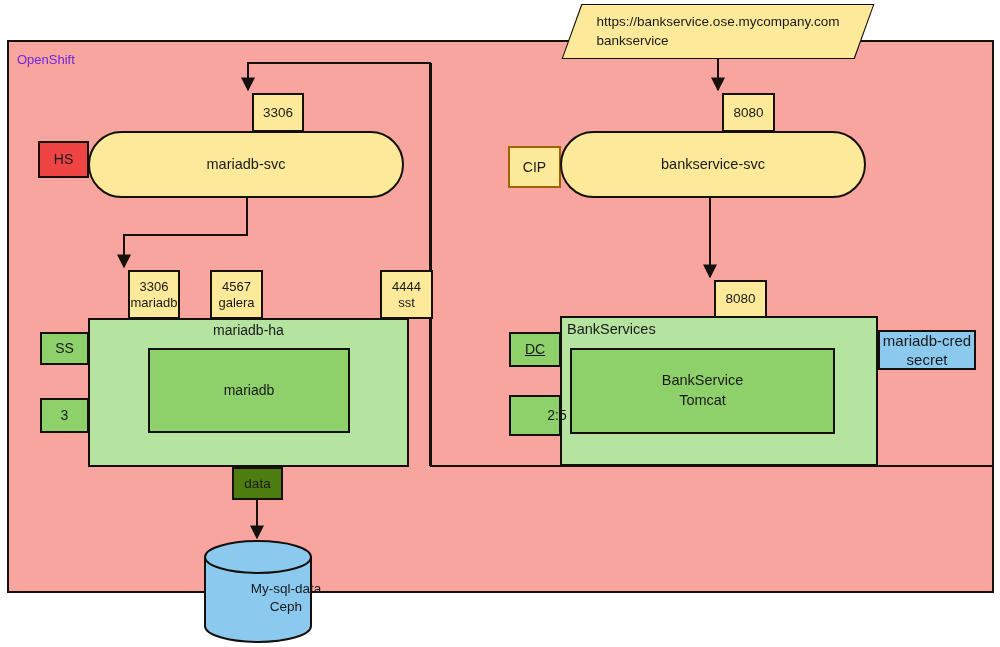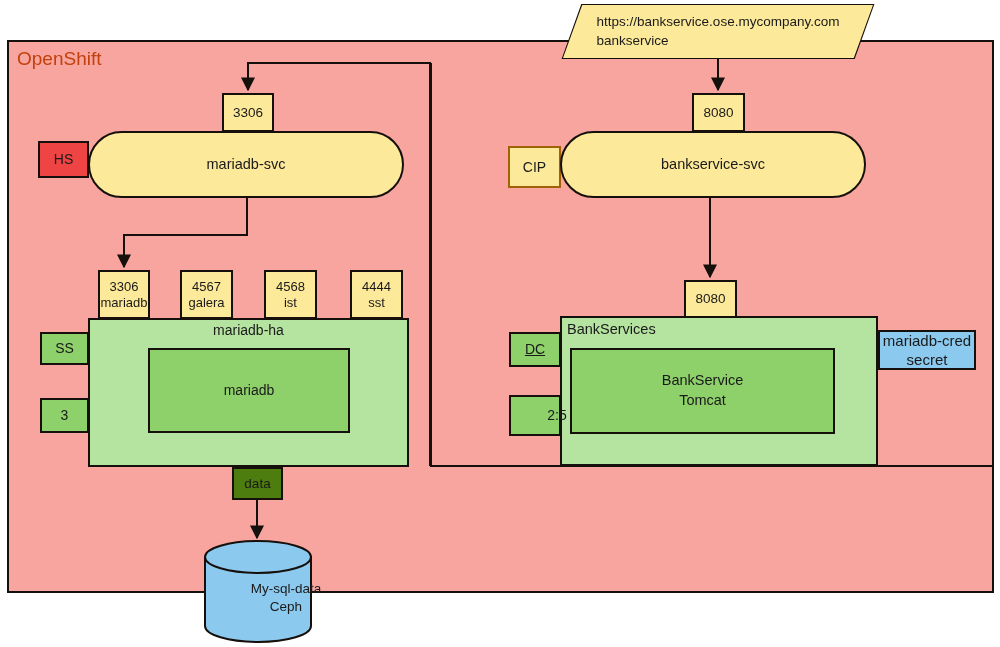--- a/index.html
+++ b/index.html
@@ -21,21 +21,21 @@
     white-space:pre-line;
   }
 
   
   #openshift-region{
     left:7px;top:40px;width:987px;height:553px;
     border:2px solid #16100d;background:#f8a5a0;
   }
   #openshift-label{
     left:17px;top:46px;width:180px;height:26px;
-    font-size:19px;color:#c2410c;display:flex;align-items:center;justify-content:flex-start;
+    font-size:13px;color:#6d28d9;display:flex;align-items:center;justify-content:flex-start;
   }
   #bankservices-project-region{
     left:430px;top:63px;width:564px;height:404px;
     border:2px solid #16100d;border-top:none;border-right:none;
     background:transparent;
   }
 
   
   #route-shape{
     left:563px;top:5px;width:310px;height:53px;
@@ -52,21 +52,21 @@
     border-radius:999px;
     border:2px solid #16100d;
     background:#fce99a;
     font-size:14.5px;
   }
   #mariadb-svc{left:88px;top:131px;width:316px;height:67px;}
   #bankservice-svc{left:560px;top:131px;width:306px;height:67px;}
 
   
   .port{
-    background:#fce99a;border:2px solid #16100d;font-size:13.5px;
+    background:#fce99a;border:2px solid #16100d;font-size:13.5px;margin-left:30px;
   }
   #port-3306-top{left:222px;top:93px;width:52px;height:39px;}
   #port-8080-top{left:692px;top:93px;width:53px;height:39px;}
   #port-8080-pod{left:684px;top:280px;width:53px;height:38px;}
 
   #port-mariadb{left:98px;top:270px;width:52px;height:49px;font-size:13px;}
   #port-galera{left:180px;top:270px;width:53px;height:49px;font-size:13px;}
   #port-ist{left:264px;top:270px;width:53px;height:49px;font-size:13px;}
   #port-sst{left:350px;top:270px;width:53px;height:49px;font-size:13px;}
 
@@ -170,22 +170,20 @@
   <div id="bankservice-svc" class="node svc">bankservice-svc</div>
 
   <div id="mariadb-ha-pod" class="node"></div>
   <div id="mariadb-ha-label">mariadb-ha</div>
   <div id="mariadb-container" class="node">mariadb</div>
 
   <div id="port-mariadb" class="node port">3306
 mariadb</div>
   <div id="port-galera" class="node port">4567
 galera</div>
-  <div id="port-ist" class="node port">4568
-ist</div>
   <div id="port-sst" class="node port">4444
 sst</div>
 
   <div id="badge-ss" class="node">SS</div>
   <div id="badge-replicas" class="node">3</div>
 
   <div id="port-8080-pod" class="node port">8080</div>
   <div id="bankservices-pod" class="node"></div>
   <div id="bankservices-label">BankServices</div>
   <div id="bankservice-container" class="node">BankService

